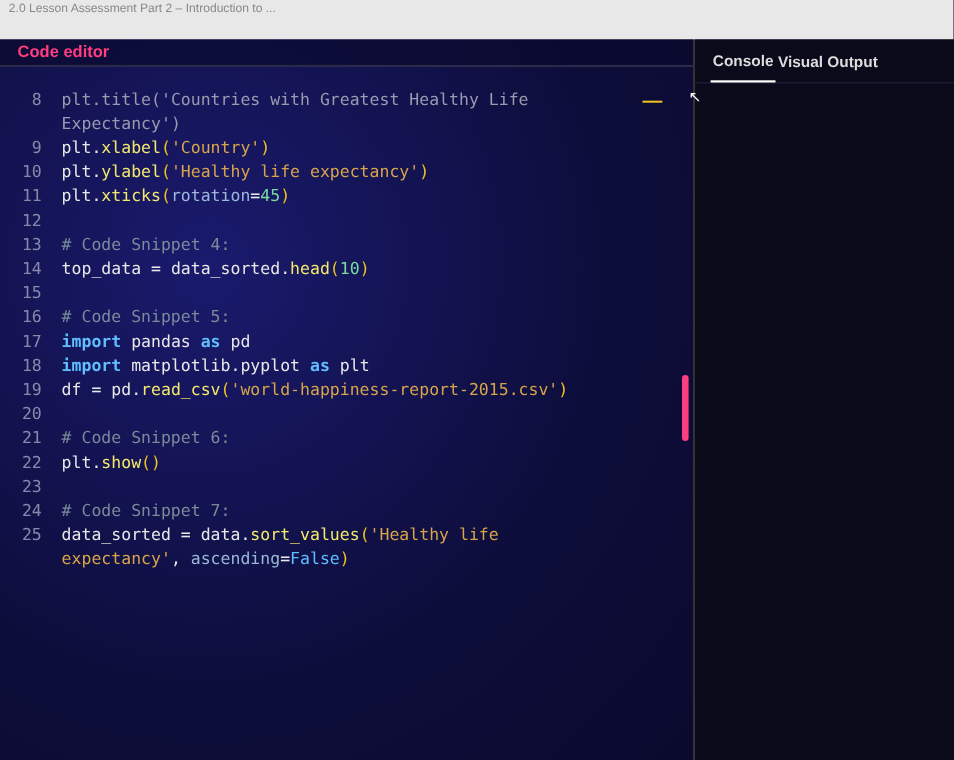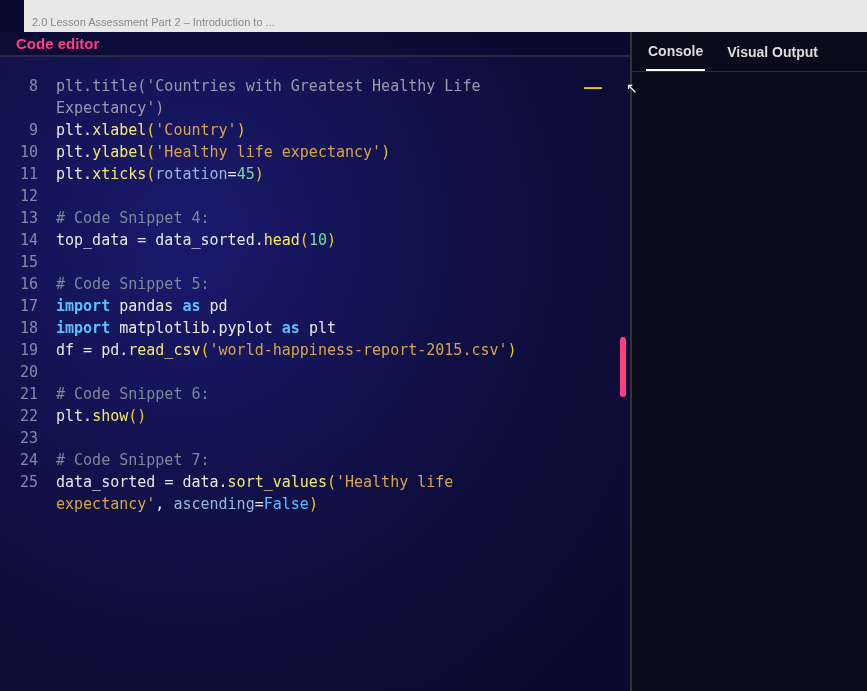--- a/index.html
+++ b/index.html
@@ -1,25 +1,24 @@
 <!DOCTYPE html>
 <html><head>
 <meta charset="utf-8">
 <style>
   * { margin: 0; padding: 0; box-sizing: border-box; }
   html, body { width: 867px; height: 691px; overflow: hidden; font-family: "Segoe UI", Arial, sans-serif; background: #0a0a2e; }
   .top-header {
-    height: 18px;
+    height: 36px;
     background: #e8e8e8;
     color: #888;
     font-size: 11px;
-    padding: 16px 8px;
+    padding: 2px 8px;
     white-space: nowrap;
     overflow: hidden;
-    margin-left: 24px;
   }
   .main-layout {
     display: flex;
     height: calc(100% - 18px);
   }
   .left-panel {
     flex: 0 0 632px;
     display: flex;
     flex-direction: column;
     background: radial-gradient(ellipse at 30% 30%, #1a1a6e 0%, #0d0d3a 60%, #0a0a2e 100%);
@@ -41,21 +40,20 @@
   }
   .editor-title {
     color: #ff3d7f;
     font-weight: bold;
     font-size: 15px;
   }
   .tabs-header {
     height: 40px;
     display: flex;
     align-items: center;
-    gap: 20px;
     padding: 0 14px;
     border-bottom: 1px solid #2a2a4a;
     background: #0a0a1a;
   }
   .tab {
     color: #ddd;
     font-weight: bold;
     font-size: 14px;
     cursor: pointer;
     padding: 10px 2px;

